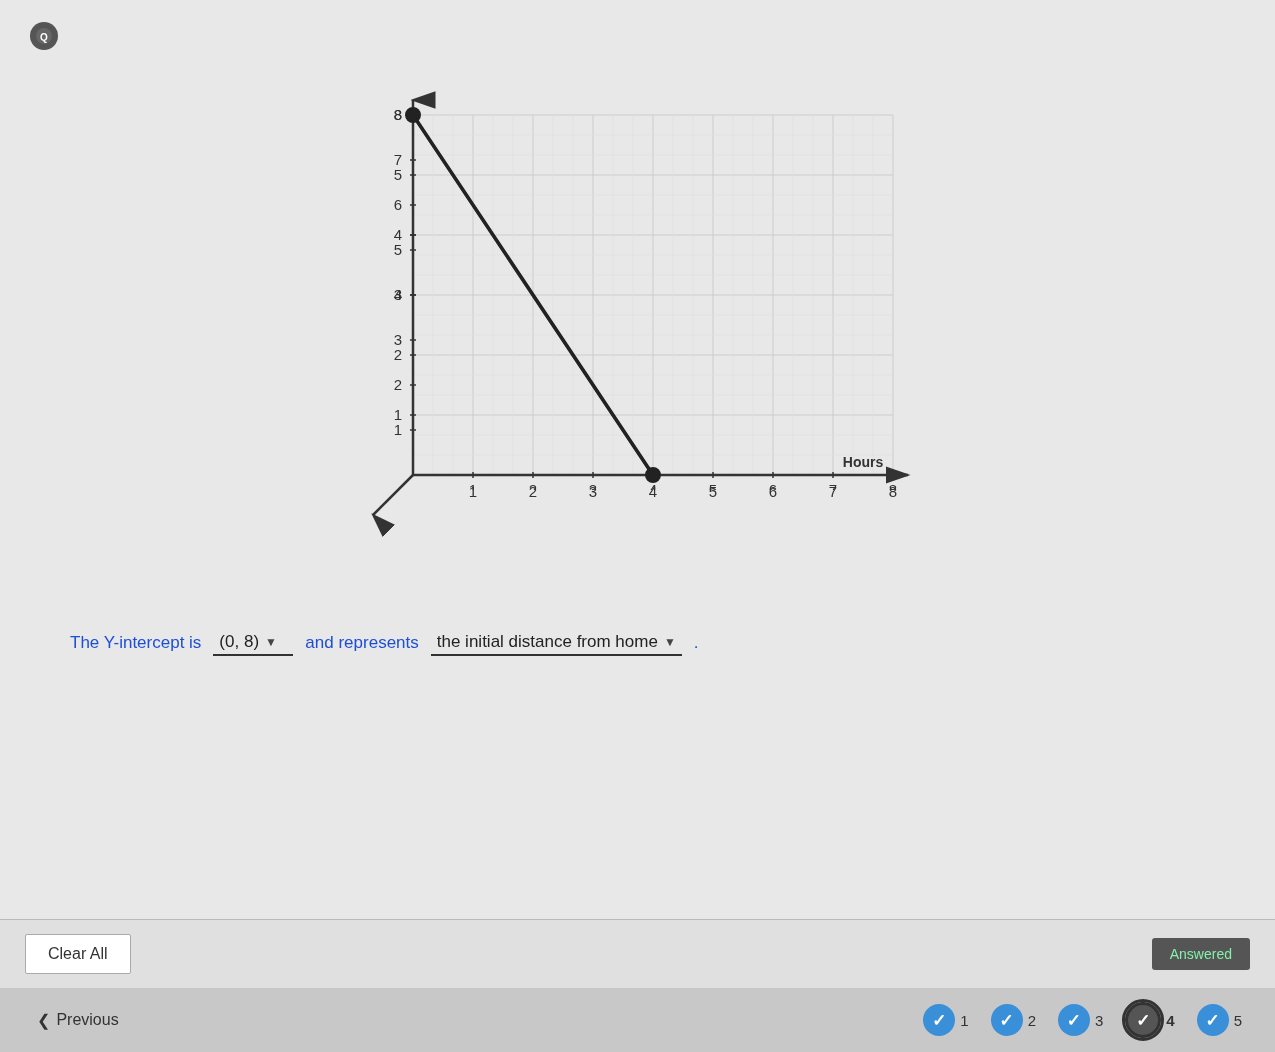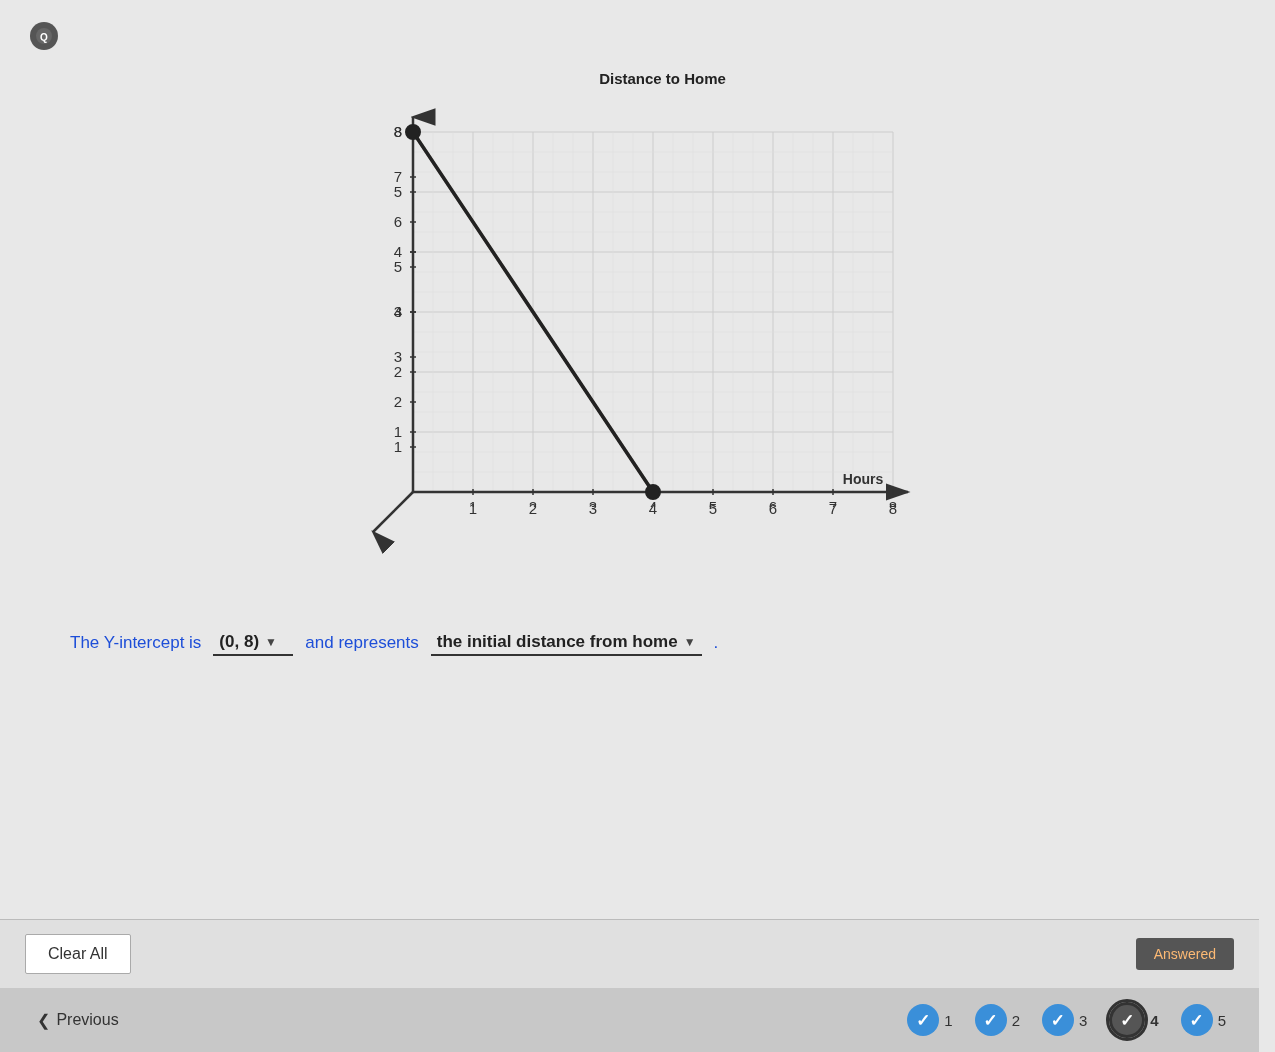--- a/index.html
+++ b/index.html
@@ -91,21 +91,20 @@
     .answer-dropdown {
       display: inline-flex;
       align-items: center;
       border-bottom: 2px solid #333;
       padding: 2px 6px;
       cursor: pointer;
       font-size: 17px;
       color: #222;
       background: transparent;
       min-width: 80px;
-      font-weight: bold;
     }
 
     .answer-dropdown .dropdown-arrow {
       margin-left: 6px;
       font-size: 12px;
       color: #444;
     }
 
     .answer-text {
       font-size: 17px;
@@ -117,21 +116,21 @@
       background: white;
       padding: 10px 22px;
       font-size: 16px;
       cursor: pointer;
       color: #333;
       border-radius: 2px;
     }
 
     .answered-badge {
       background: #555;
-      color: #fdba74;
+      color: #86efac;
       padding: 8px 18px;
       font-size: 14px;
       border-radius: 3px;
     }
 
     .prev-btn {
       display: flex;
       align-items: center;
       gap: 6px;
       font-size: 16px;
@@ -145,21 +144,21 @@
     .page-nums {
       display: flex;
       align-items: center;
       gap: 6px;
     }
 
     .bottom-section {
       position: absolute;
       bottom: 0;
       left: 0;
-      right: 16px;
+      right: 0;
     }
 
     .action-bar {
       background: #e0e0e0;
       padding: 14px 25px;
       display: flex;
       align-items: center;
       justify-content: space-between;
       border-top: 1px solid #bbb;
     }
@@ -213,21 +212,20 @@
     <div class="question-icon">
       <svg width="18" height="18" viewBox="0 0 18 18">
         <circle cx="9" cy="9" r="8" fill="#666"></circle>
         <text x="9" y="14" text-anchor="middle" fill="white" font-size="10" font-family="Arial">Q</text>
       </svg>
     </div>
   </div>
 
   <div class="graph-container">
     <div class="graph-wrapper">
-      <div class="graph-title">Distance to Home</div>
       <div class="chart-area">
         <svg class="graph-svg" width="610" height="480" viewBox="0 0 610 480">
 
           <defs>
             <marker id="arrowhead-right" markerWidth="10" markerHeight="7" refX="9" refY="3.5" orient="auto">
               <polygon points="0 0, 10 3.5, 0 7" fill="#333"></polygon>
             </marker>
             <marker id="arrowhead-up" markerWidth="7" markerHeight="10" refX="3.5" refY="1" orient="auto">
               <polygon points="0 10, 3.5 0, 7 10" fill="#333"></polygon>
             </marker>

